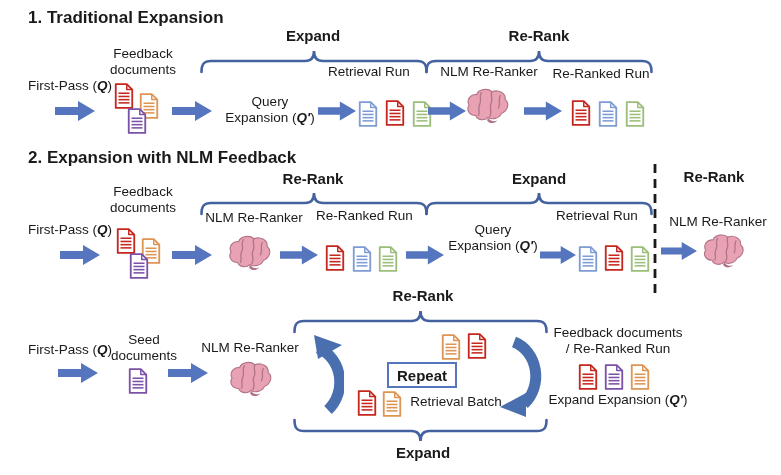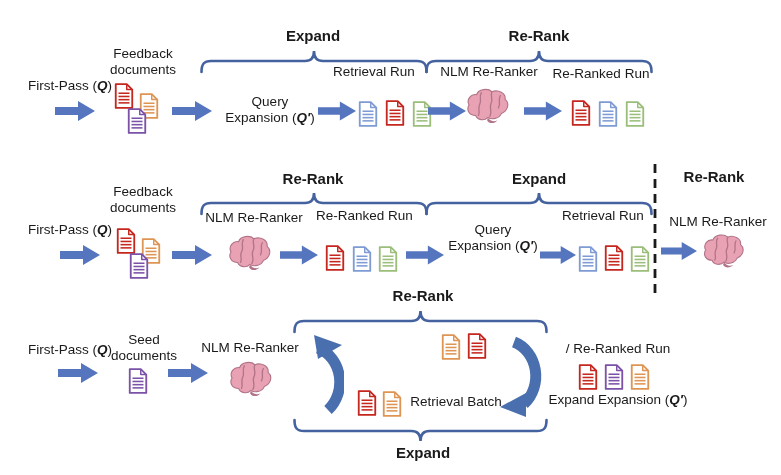--- a/index.html
+++ b/index.html
@@ -5,21 +5,21 @@
   html,body{margin:0;padding:0;background:#fff;}
   .canvas{
     position:relative;width:781px;height:475px;background:#fff;overflow:hidden;
     font-family:"Liberation Sans","DejaVu Sans",sans-serif;color:var(--text,#1a1a1a);
   }
   .abs{position:absolute;}
   .title{font-size:17px;font-weight:bold;white-space:nowrap;}
   .lbl{font-size:13.5px;white-space:nowrap;}
   .it{}
   .ctr{text-align:center;}
-  .rt{text-align:center;}
+  .rt{text-align:left;}
   .bracelbl{font-size:15px;font-weight:bold;text-align:center;white-space:nowrap;}
   .two{line-height:15.5px;white-space:nowrap;}
   .bi{font-weight:bold;font-style:italic;}
   .block-arrow{color:var(--arrow,#5575BE);}
   .doc{display:block;}
   .brace-path{stroke:var(--brace,#44629F);fill:none;stroke-width:2.6;stroke-linecap:round;}
   .loop-path{stroke:var(--loop,#4A6FAE);fill:none;stroke-width:11;}
   .loop-head{fill:var(--loop,#4A6FAE);}
   .repeat-box{
     border:2.5px solid var(--repeat-border,#5575BE);background:#fff;
@@ -47,20 +47,21 @@
       <path style="fill:none;stroke:var(--brain-stroke,#B27488);stroke-width:1.4;stroke-linecap:round" d="M18,6 C15,11 19,14 16,19 C14,23 17,26 15,30"></path>
       <path style="fill:none;stroke:var(--brain-stroke,#B27488);stroke-width:1.4;stroke-linecap:round" d="M29,5 C27,10 31,13 28,18 C26,22 30,26 27,31"></path>
       <path style="fill:none;stroke:var(--brain-stroke,#B27488);stroke-width:1.4;stroke-linecap:round" d="M38,9 C35,13 39,17 36,22"></path>
       <path style="fill:var(--brain-stroke,#B27488)" d="M25,32 C27,36 32,37 35,35 C32,39 26,39 24,35 Z"></path>
     </symbol>
   </defs>
 </svg>
 
 <div class="canvas">
 
+  <div class="abs title" style="left:28px;top:8px">1. Traditional Expansion</div>
 
   <div class="abs bracelbl" style="left:268px;top:27px;width:90px">Expand</div>
   <div class="abs bracelbl" style="left:494px;top:27px;width:90px">Re-Rank</div>
 
   <svg class="abs" style="left:200px;top:48px" width="228" height="26" viewBox="0 0 228 26">
     <path class="brace-path" d="M1.5,24 C1.5,16 4,13 11,13 L105,13 Q114,13 114,3 Q114,13 123,13 L217,13 C224,13 226.5,16 226.5,24"></path>
   </svg>
   <svg class="abs" style="left:425px;top:48px" width="228" height="26" viewBox="0 0 228 26">
     <path class="brace-path" d="M1.5,24 C1.5,16 4,13 11,13 L105,13 Q114,13 114,3 Q114,13 123,13 L217,13 C224,13 226.5,16 226.5,24"></path>
   </svg>
@@ -125,20 +126,21 @@
   <svg class="abs doc" style="left: 570px; top: 100px; color: rgb(197, 39, 31);" width="22" height="26">
       <use href="#sym-doc"></use>
     </svg>
   <svg class="abs doc" style="left: 597px; top: 101px; color: rgb(127, 155, 212);" width="22" height="26">
       <use href="#sym-doc"></use>
     </svg>
   <svg class="abs doc" style="left: 624px; top: 101px; color: rgb(156, 190, 123);" width="22" height="26">
       <use href="#sym-doc"></use>
     </svg>
 
+  <div class="abs title" style="left:28px;top:148px">2. Expansion with NLM Feedback</div>
 
   <div class="abs bracelbl" style="left:268px;top:170px;width:90px">Re-Rank</div>
   <div class="abs bracelbl" style="left:494px;top:170px;width:90px">Expand</div>
   <div class="abs bracelbl" style="left:672px;top:168px;width:84px">Re-Rank</div>
 
   <svg class="abs" style="left:200px;top:190px" width="228" height="26" viewBox="0 0 228 26">
     <path class="brace-path" d="M1.5,24 C1.5,16 4,13 11,13 L105,13 Q114,13 114,3 Q114,13 123,13 L217,13 C224,13 226.5,16 226.5,24"></path>
   </svg>
   <svg class="abs" style="left:425px;top:190px" width="228" height="26" viewBox="0 0 228 26">
     <path class="brace-path" d="M1.5,24 C1.5,16 4,13 11,13 L105,13 Q114,13 114,3 Q114,13 123,13 L217,13 C224,13 226.5,16 226.5,24"></path>
@@ -261,34 +263,36 @@
     <polygon class="loop-head" points="28,59 2,73 28,83"></polygon>
   </svg>
 
   <svg class="abs doc" style="left: 440px; top: 334px; color: rgb(222, 149, 84);" width="22" height="26">
       <use href="#sym-doc"></use>
     </svg>
   <svg class="abs doc" style="left: 466px; top: 333px; color: rgb(197, 39, 31);" width="22" height="26">
       <use href="#sym-doc"></use>
     </svg>
 
+  <div class="abs repeat-box" style="left:387px;top:362px;width:66px;height:22px">Repeat</div>
 
   <svg class="abs doc" style="left: 356px; top: 390px; color: rgb(197, 39, 31);" width="22" height="26">
       <use href="#sym-doc"></use>
     </svg>
   <svg class="abs doc" style="left: 381px; top: 391px; color: rgb(222, 149, 84);" width="22" height="26">
       <use href="#sym-doc"></use>
     </svg>
   <div class="abs lbl it ctr" style="left:410px;top:394px;width:92px">Retrieval Batch</div>
 
   <svg class="abs" style="left:293px;top:418px" width="255" height="26" viewBox="0 0 255 26">
     <path class="brace-path" d="M1.5,2 C1.5,10 4,13 11,13 L118.5,13 Q127.5,13 127.5,23 Q127.5,13 136.5,13 L244,13 C251,13 253.5,10 253.5,2"></path>
   </svg>
   <div class="abs bracelbl" style="left:388px;top:444px;width:70px">Expand</div>
 
+  <div class="abs lbl it ctr" style="left:548px;top:325px;width:140px">Feedback documents</div>
   <div class="abs lbl it ctr" style="left:548px;top:341px;width:140px">/ Re-Ranked Run</div>
 
   <svg class="abs doc" style="left: 577px; top: 364px; color: rgb(197, 39, 31);" width="22" height="26">
       <use href="#sym-doc"></use>
     </svg>
   <svg class="abs doc" style="left: 603px; top: 364px; color: rgb(123, 82, 168);" width="22" height="26">
       <use href="#sym-doc"></use>
     </svg>
   <svg class="abs doc" style="left: 629px; top: 364px; color: rgb(222, 149, 84);" width="22" height="26">
       <use href="#sym-doc"></use>

